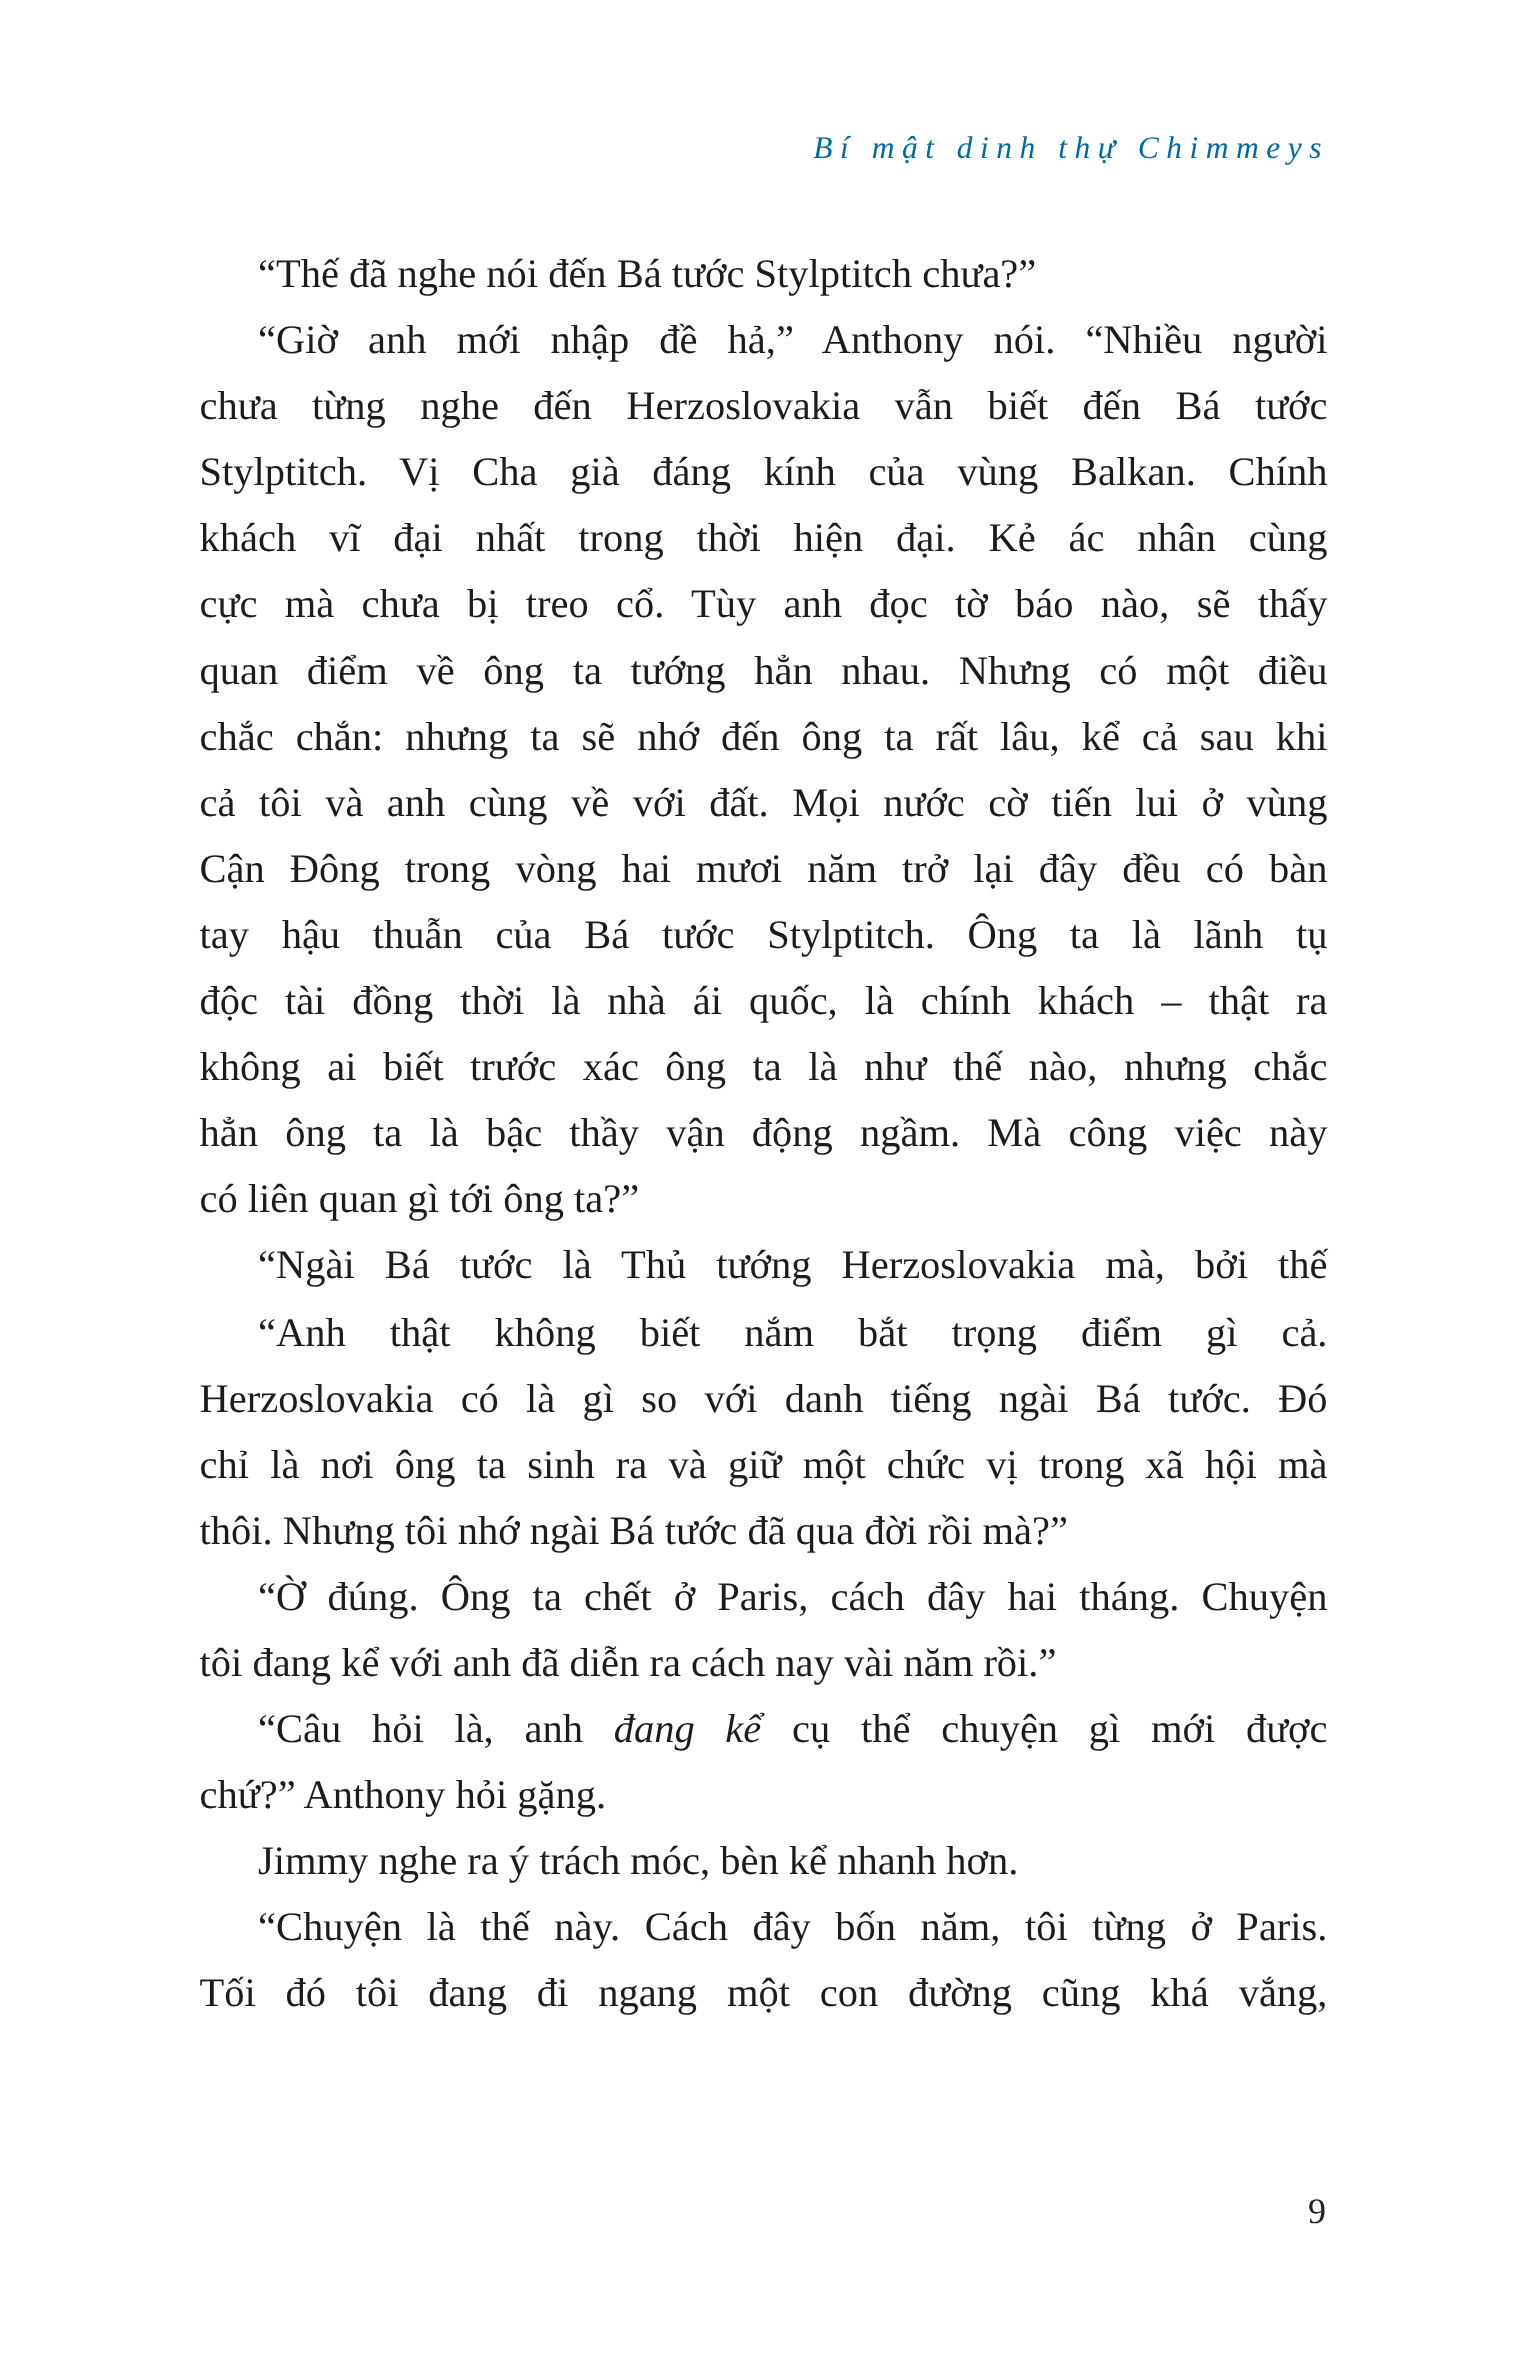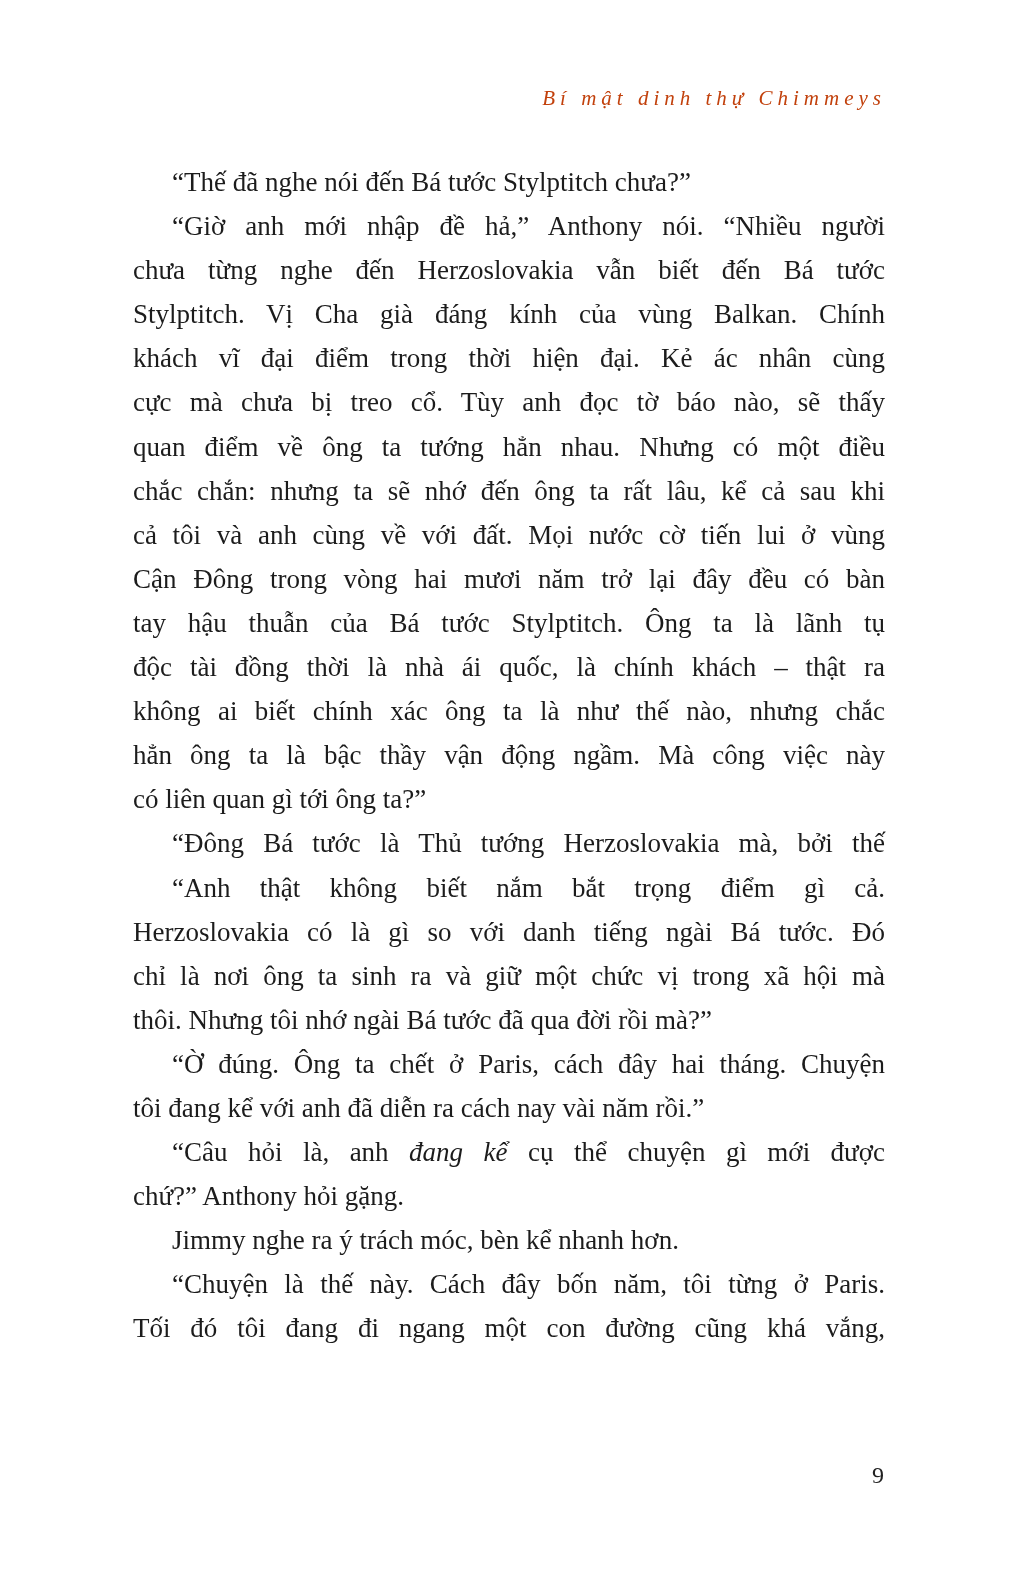--- a/index.html
+++ b/index.html
@@ -22,21 +22,21 @@
     height: 1575px;
     background: #ffffff;
   }
   .running-header {
     position: absolute;
     top: 86px;
     right: 138px;
     font-style: italic;
     font-size: 21px;
     letter-spacing: 5px;
-    color: #c2410c;
+    color: #0369a1;
     white-space: nowrap;
   }
   .body-text {
     position: absolute;
     left: 133px;
     top: 160px;
     width: 752px;
     font-size: 27px;
     line-height: 44.1px;
   }
@@ -76,35 +76,35 @@
   <div class="body-text">
 
     <div class="paragraph">
       <span class="line indent last">“Thế đã nghe nói đến Bá tước Stylptitch chưa?”</span>
     </div>
 
     <div class="paragraph">
       <span class="line indent">“Giờ anh mới nhập đề hả,” Anthony nói. “Nhiều người</span>
       <span class="line">chưa từng nghe đến Herzoslovakia vẫn biết đến Bá tước</span>
       <span class="line">Stylptitch. Vị Cha già đáng kính của vùng Balkan. Chính</span>
-      <span class="line">khách vĩ đại điểm trong thời hiện đại. Kẻ ác nhân cùng</span>
+      <span class="line">khách vĩ đại nhất trong thời hiện đại. Kẻ ác nhân cùng</span>
       <span class="line">cực mà chưa bị treo cổ. Tùy anh đọc tờ báo nào, sẽ thấy</span>
       <span class="line">quan điểm về ông ta tướng hẳn nhau. Nhưng có một điều</span>
       <span class="line">chắc chắn: nhưng ta sẽ nhớ đến ông ta rất lâu, kể cả sau khi</span>
       <span class="line">cả tôi và anh cùng về với đất. Mọi nước cờ tiến lui ở vùng</span>
       <span class="line">Cận Đông trong vòng hai mươi năm trở lại đây đều có bàn</span>
       <span class="line">tay hậu thuẫn của Bá tước Stylptitch. Ông ta là lãnh tụ</span>
       <span class="line">độc tài đồng thời là nhà ái quốc, là chính khách – thật ra</span>
-      <span class="line">không ai biết chính xác ông ta là như thế nào, nhưng chắc</span>
+      <span class="line">không ai biết trước xác ông ta là như thế nào, nhưng chắc</span>
       <span class="line">hẳn ông ta là bậc thầy vận động ngầm. Mà công việc này</span>
       <span class="line last">có liên quan gì tới ông ta?”</span>
     </div>
 
     <div class="paragraph">
-      <span class="line indent">“Đông Bá tước là Thủ tướng Herzoslovakia mà, bởi thế</span>
+      <span class="line indent">“Ngài Bá tước là Thủ tướng Herzoslovakia mà, bởi thế</span>
     </div>
 
     <div class="paragraph">
       <span class="line indent">“Anh thật không biết nắm bắt trọng điểm gì cả.</span>
       <span class="line">Herzoslovakia có là gì so với danh tiếng ngài Bá tước. Đó</span>
       <span class="line">chỉ là nơi ông ta sinh ra và giữ một chức vị trong xã hội mà</span>
       <span class="line last">thôi. Nhưng tôi nhớ ngài Bá tước đã qua đời rồi mà?”</span>
     </div>
 
     <div class="paragraph">

